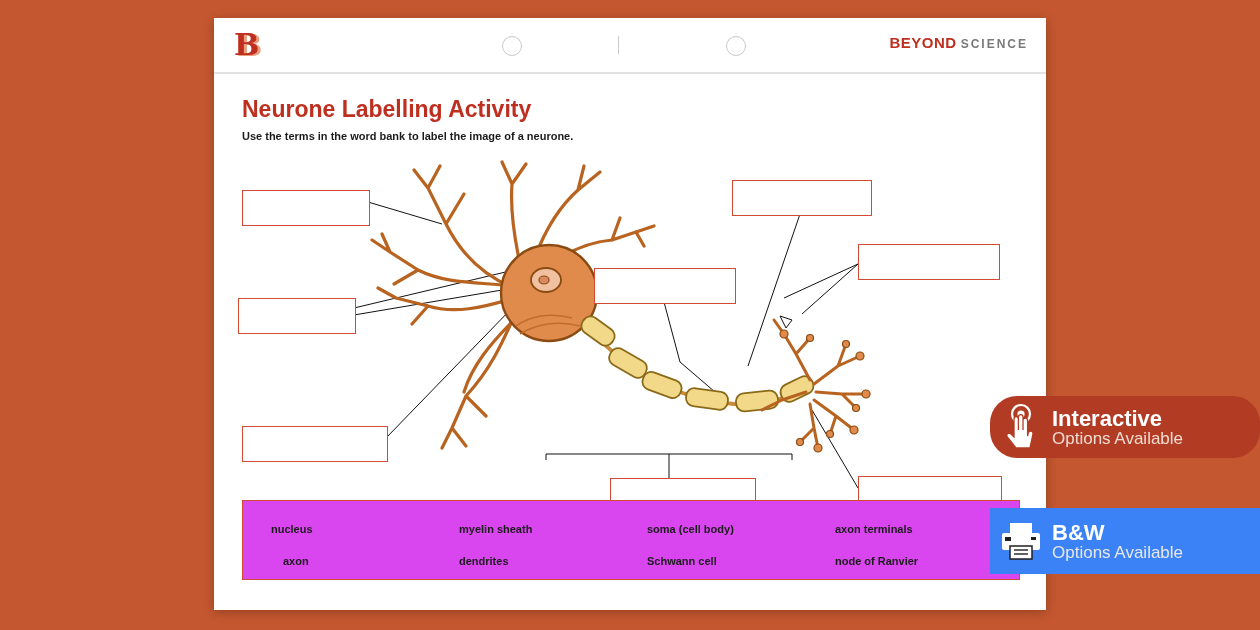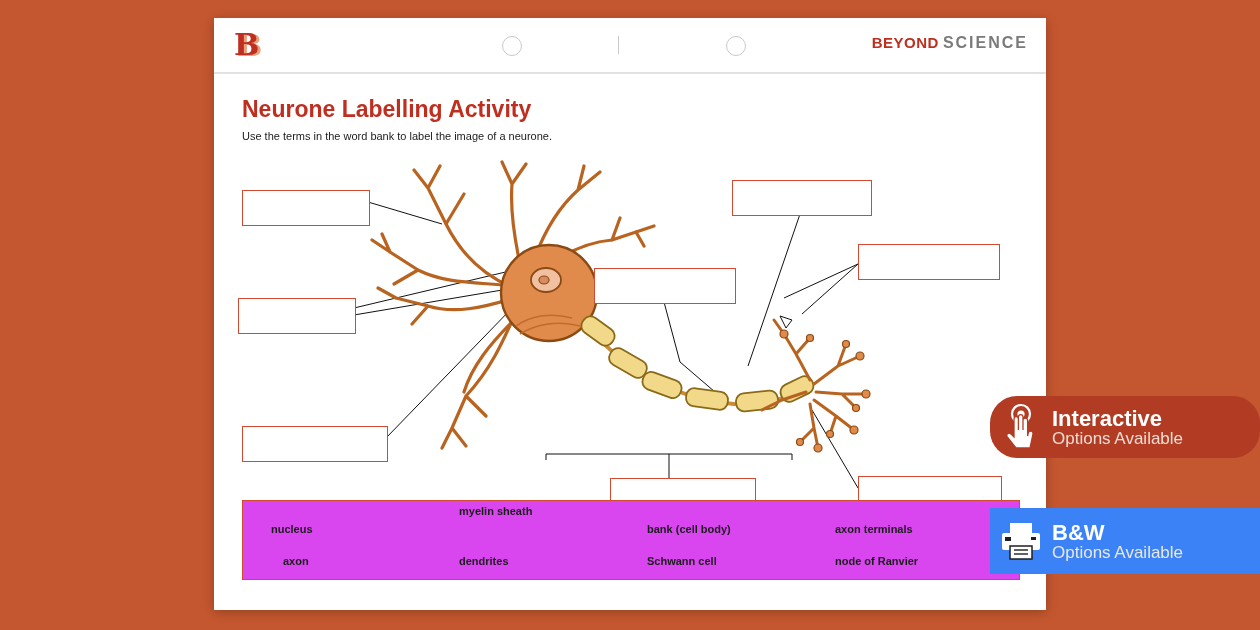--- a/index.html
+++ b/index.html
@@ -36,30 +36,30 @@
   #punch-1{left:288px;}
   #punch-2{left:512px;}
   #punch-line{
     position:absolute;left:404px;top:18px;width:1px;height:18px;background:#c9c9c9;
   }
   #brand{
     position:absolute;right:18px;top:16px;
     color:#bf2f20;font-size:15px;font-weight:bold;letter-spacing:.5px;
   }
   #brand .science{
-    color:#7a7a7a;font-weight:bold;font-size:16px;letter-spacing:2px;margin-left:4px;
+    color:#7a7a7a;font-weight:bold;font-size:12px;letter-spacing:2px;margin-left:4px;
   }
   
   #title{
     position:absolute;left:28px;top:78px;
     color:#bf2f20;font-size:23px;font-weight:bold;
   }
   #subtitle{
     position:absolute;left:28px;top:112px;
-    color:#1b1b1b;font-size:11px;font-weight:normal;
+    color:#1b1b1b;font-size:11px;font-weight:bold;
   }
   
   .abox{
     position:absolute;border:1.4px solid #d24a32;background:#fff;
   }
   
   #wordbank{
     position:absolute;left:28px;top:482px;width:776px;height:78px;
     border:1.4px solid #d24a32;background:#d946ef;
   }
@@ -187,22 +187,22 @@
   <div class="abox" style="left:24px;top:280px;width:116px;height:34px;"></div>
   <div class="abox" style="left:28px;top:408px;width:144px;height:34px;"></div>
   <div class="abox" style="left:380px;top:250px;width:140px;height:34px;"></div>
   <div class="abox" style="left:396px;top:460px;width:144px;height:34px;"></div>
   <div class="abox" style="left:518px;top:162px;width:138px;height:34px;"></div>
   <div class="abox" style="left:644px;top:226px;width:140px;height:34px;"></div>
   <div class="abox" style="left:644px;top:458px;width:142px;height:34px;"></div>
 
   <div id="wordbank">
     <div class="wb-cell" style="left:28px;top:22px;">nucleus</div>
-    <div class="wb-cell" style="left:216px;top:4px;">myelin sheath</div>
-    <div class="wb-cell" style="left:404px;top:22px;">bank (cell body)</div>
+    <div class="wb-cell" style="left:216px;top:22px;">myelin sheath</div>
+    <div class="wb-cell" style="left:404px;top:22px;">soma (cell body)</div>
     <div class="wb-cell" style="left:592px;top:22px;">axon terminals</div>
 
     <div class="wb-cell" style="left:28px;top:54px;margin-left:12px;">axon</div>
     <div class="wb-cell" style="left:216px;top:54px;">dendrites</div>
     <div class="wb-cell" style="left:404px;top:54px;">Schwann cell</div>
     <div class="wb-cell" style="left:592px;top:54px;">node of Ranvier</div>
   </div>
 
 </div>
 

